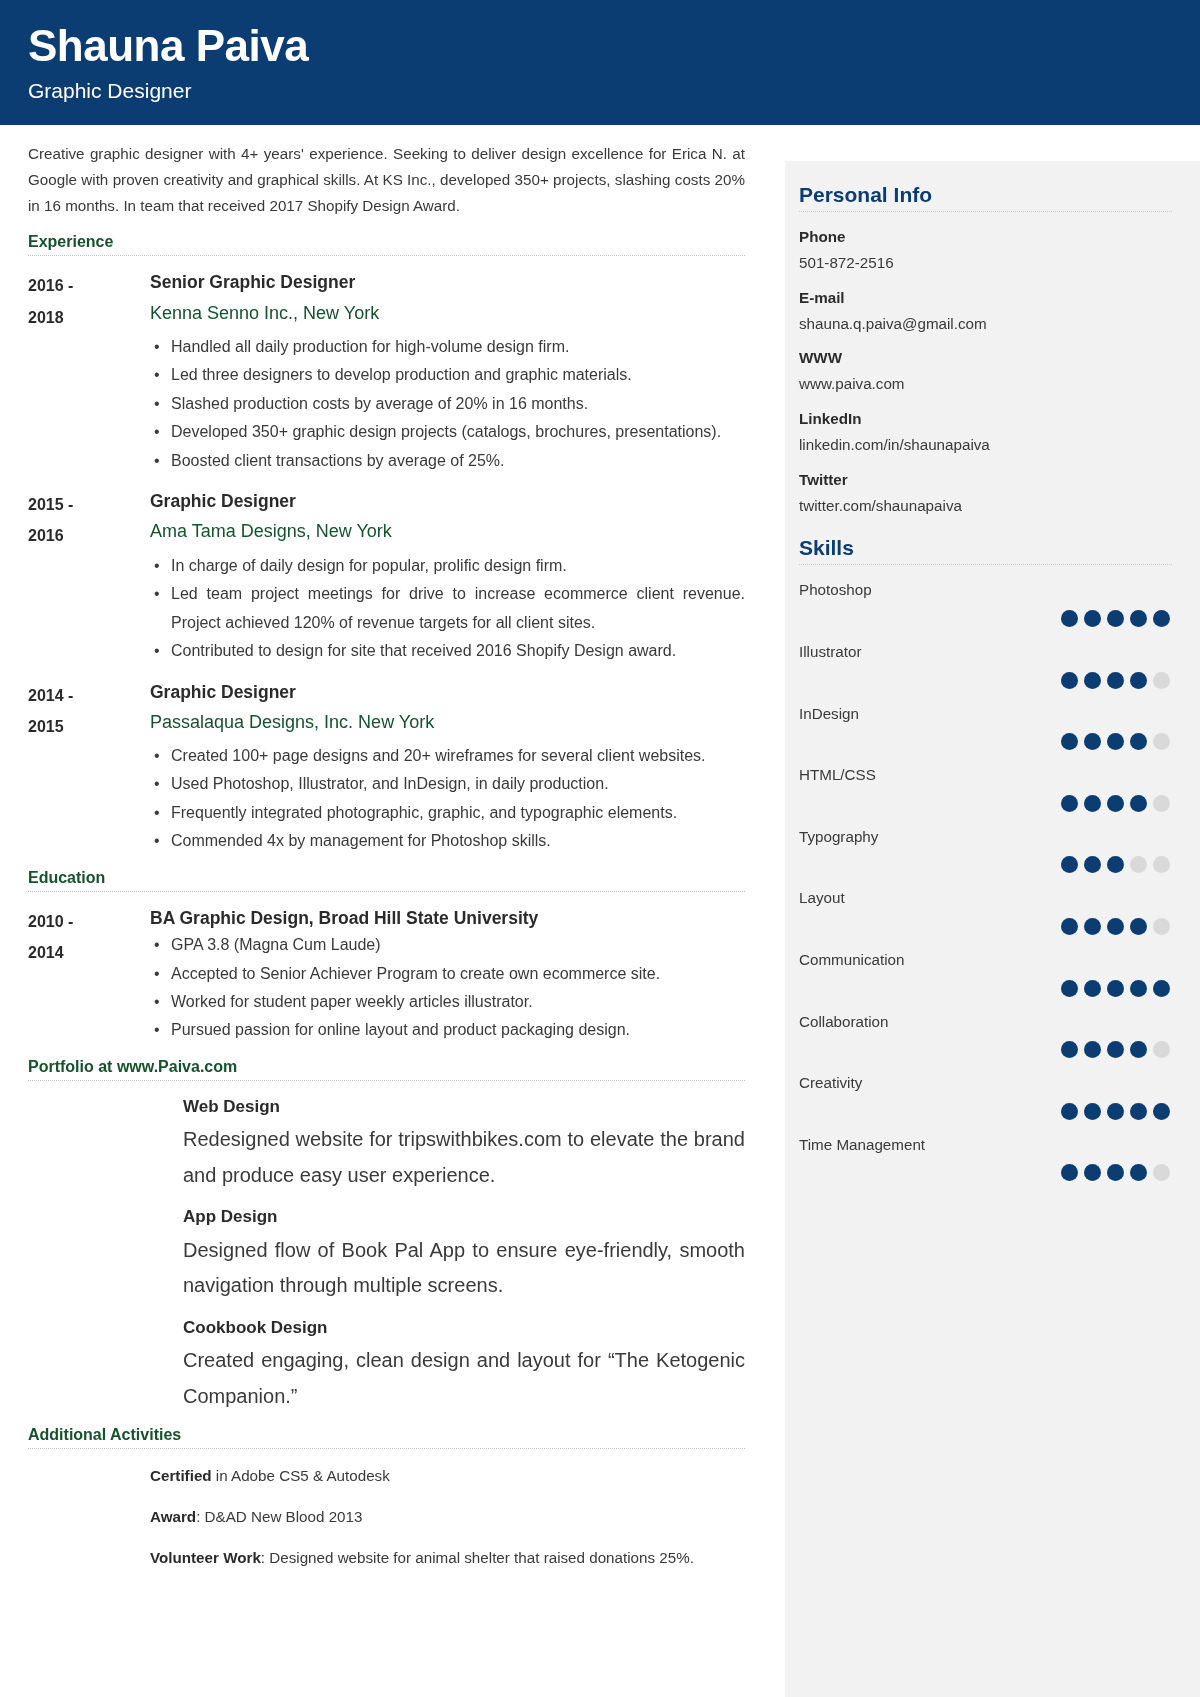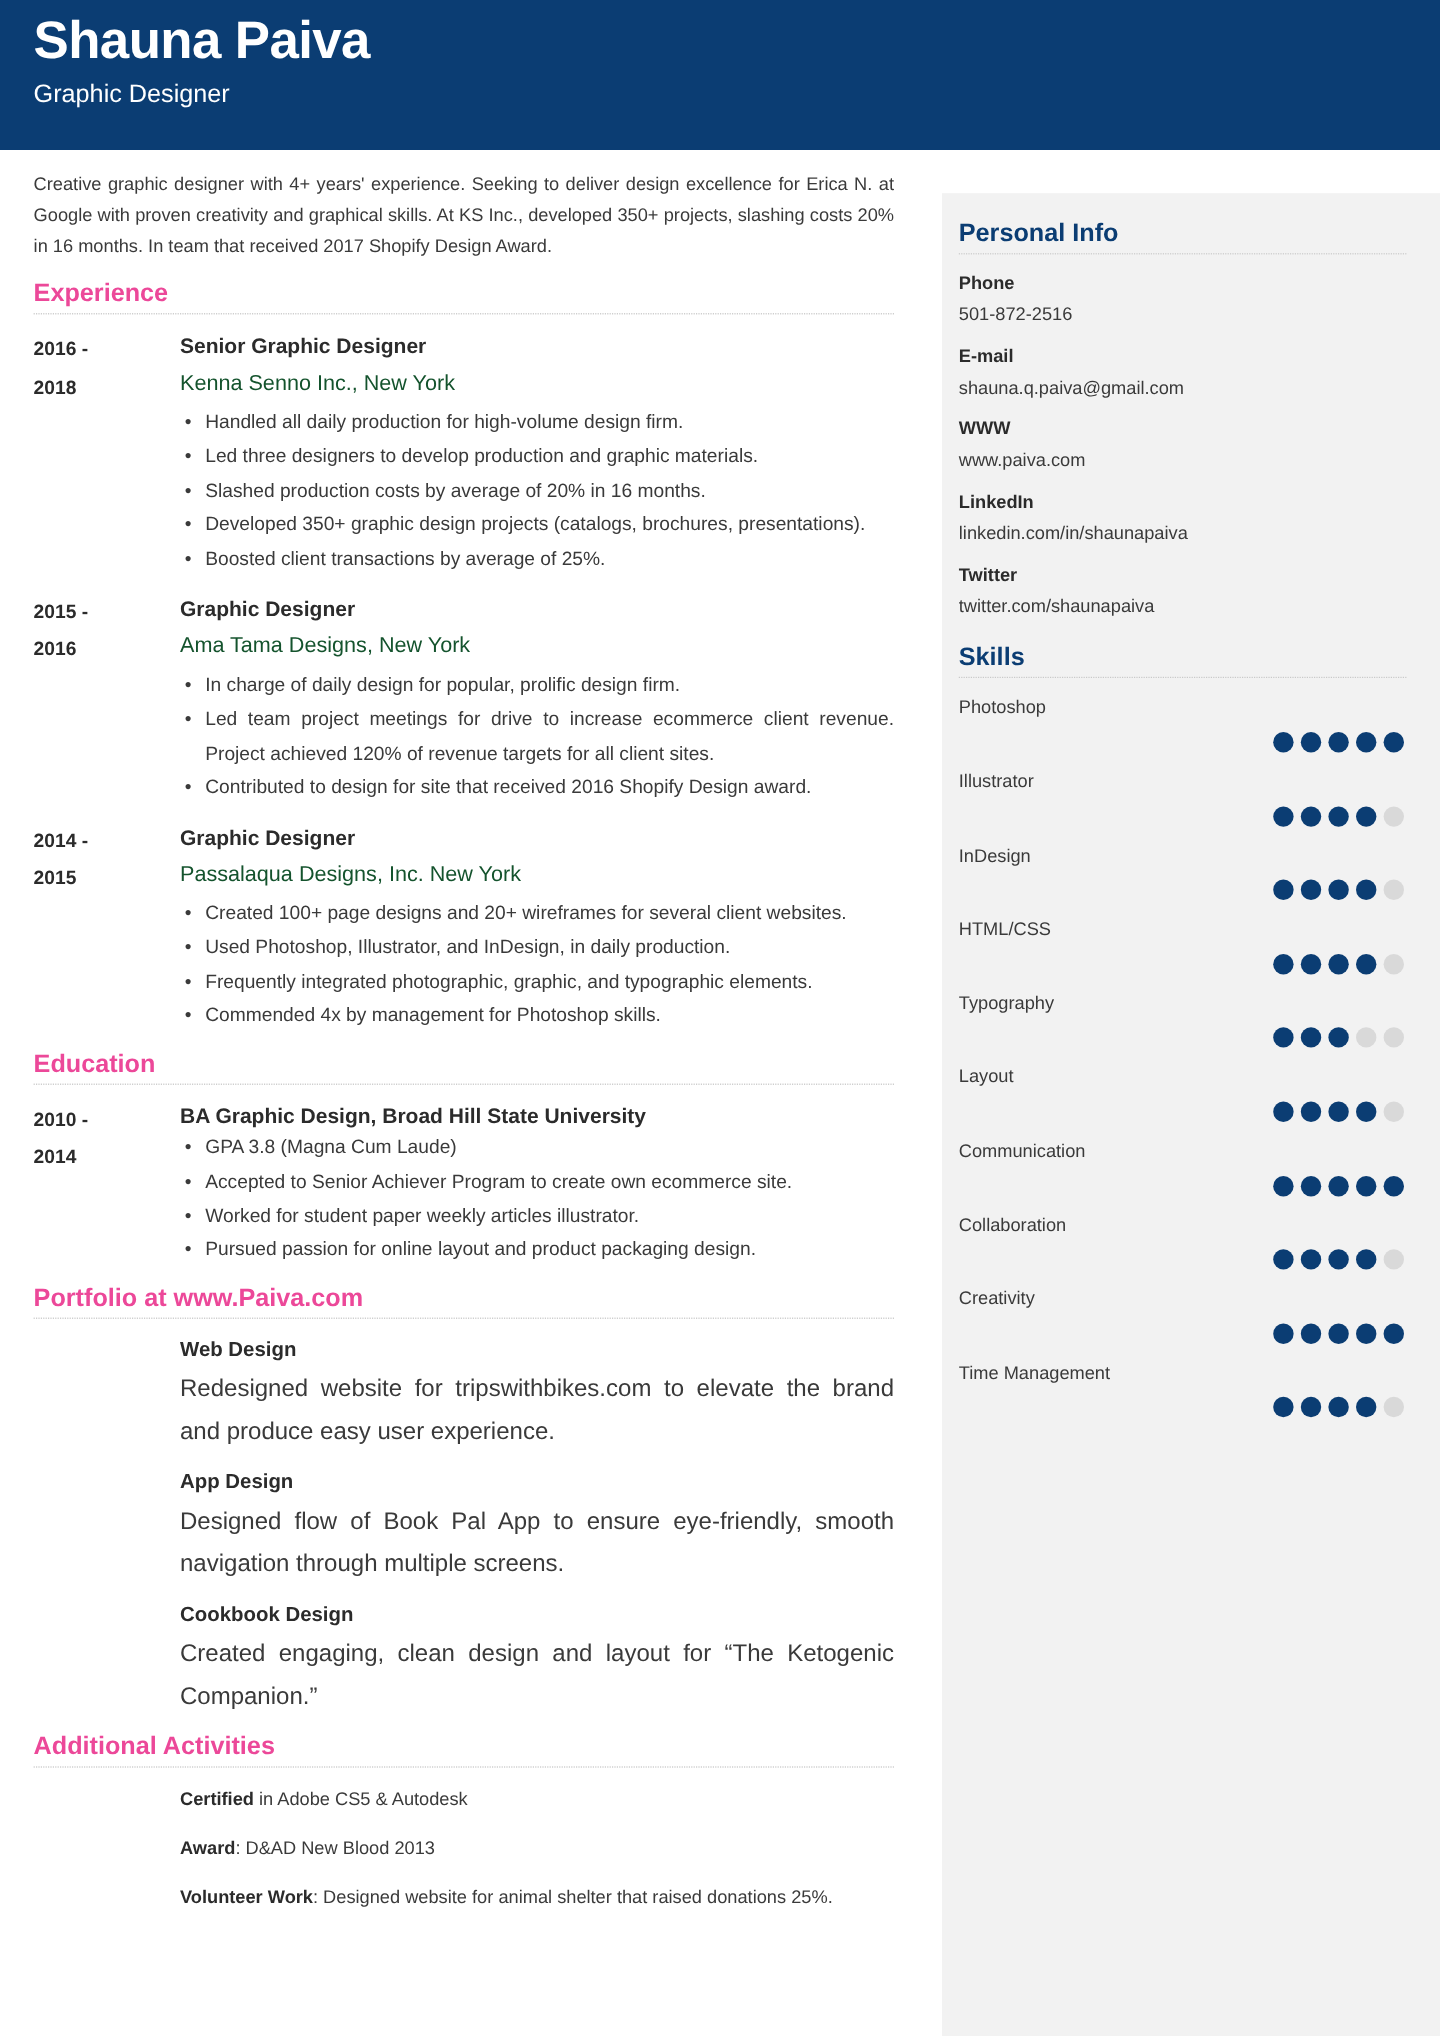--- a/index.html
+++ b/index.html
@@ -17,21 +17,21 @@
     height: 1697px;
     position: relative;
     display: flex;
     flex-direction: column;
     background: #ffffff;
   }
 
   
   .header {
     background: #0b3d73;
-    padding: 10px 28px 24px 28px;
+    padding: 22px 28px 24px 28px;
     height: 125px;
     flex: 0 0 125px;
   }
   .header-name {
     color: #ffffff;
     font-size: 44px;
     font-weight: bold;
     line-height: 1.08;
     letter-spacing: -0.5px;
   }
@@ -69,22 +69,22 @@
   .summary {
     font-size: 15.2px;
     line-height: 1.72;
     color: #3a3a3a;
     text-align: justify;
     margin-bottom: 14px;
   }
 
   
   .section-heading {
-    color: #ec4899;
-    font-size: 21px;
+    color: #14532d;
+    font-size: 16px;
     font-weight: bold;
     margin-top: 6px;
     margin-bottom: 4px;
   }
   .section-rule {
     border-bottom: 1px dotted #c3c3c3;
     margin-bottom: 13px;
   }
 
   
@@ -130,20 +130,21 @@
     position: absolute;
     left: 4px;
     top: 0;
     color: #3a3a3a;
   }
 
   
   .portfolio-item {
     display: flex;
     margin-bottom: 11px;
+    gap: 33px;
   }
   .portfolio-gutter {
     width: 122px;
     flex: 0 0 122px;
   }
   .portfolio-body { flex: 1 1 auto; min-width: 0; }
   .portfolio-title {
     font-size: 17px;
     font-weight: bold;
     color: #2b2b2b;

